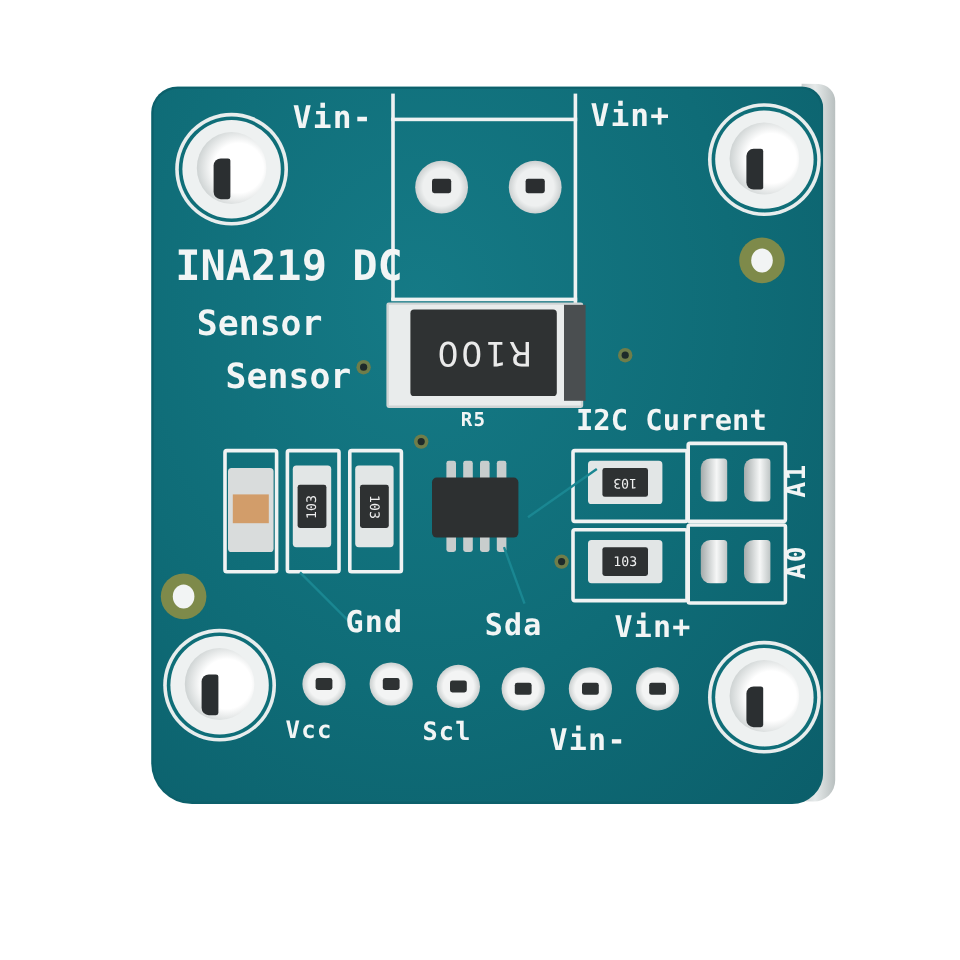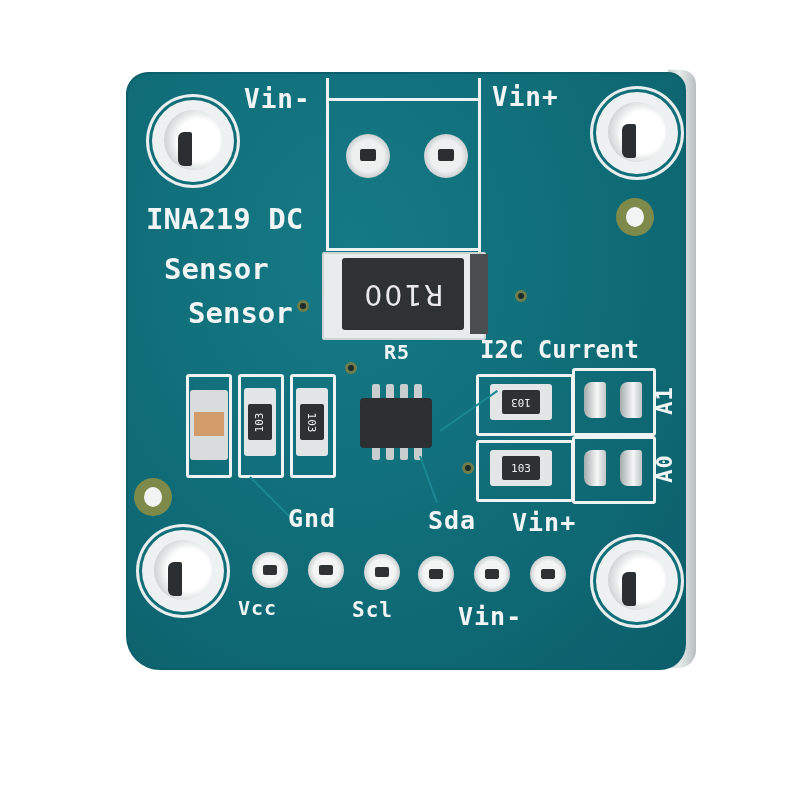--- a/index.html
+++ b/index.html
@@ -90,31 +90,31 @@
 <div class="terminal-pad" style="left:346px;top:134px;">
     <div class="hole"></div>
   </div>
 <div class="terminal-pad" style="left:424px;top:134px;">
     <div class="hole"></div>
   </div>
 
 <div class="silk" style="left:244px;top:84px;font-size:26px;">Vin-</div>
 <div class="silk" style="left:492px;top:82px;font-size:26px;">Vin+</div>
 
-<div class="silk" style="left:146px;top:202px;font-size:29px;letter-spacing:0;">INA219 DC</div>
+<div class="silk" style="left:146px;top:202px;font-size:35px;letter-spacing:0;">INA219 DC</div>
 <div class="silk" style="left:164px;top:252px;font-size:29px;letter-spacing:0;">Sensor</div>
 <div class="silk" style="left:164px;top:296px;font-size:29px;letter-spacing:0;margin-left:24px;">Sensor</div>
 
 <div class="shunt">
   <div class="body">
       <div class="label">R100</div>
     </div>
   <div class="endcap"></div>
 </div>
-<div class="silk" style="left:384px;top:340px;font-size:20px;text-align:right;">R5</div>
+<div class="silk" style="left:384px;top:340px;font-size:16px;text-align:right;">R5</div>
 
 <div class="smd-box" style="left:186px;top:374px;width:40px;height:98px;"></div>
 <div class="capacitor" style="left:190px;top:390px;width:38px;height:70px;">
     <div class="body"></div>
   </div>
 
 <div class="smd-box" style="left:238px;top:374px;width:40px;height:98px;"></div>
 <div class="resistor" style="left:244px;top:388px;width:32px;height:68px;">
   <div class="body" style="left:4px;top:16px;width:24px;height:36px;">
       <span style="transform:rotate(-90deg);display:inline-block;">103</span>
@@ -161,21 +161,21 @@
 <div class="jumper-pad" style="left:620px;top:450px;"></div>
 
 <div class="silk" style="left:650px;top:388px;font-size:22px;transform:rotate(-90deg);">A1</div>
 <div class="silk" style="left:650px;top:456px;font-size:22px;transform:rotate(-90deg);">A0</div>
 
 <div class="trace" style="left:250px;top:476px;width:60px;transform:rotate(45deg);"></div>
 <div class="trace" style="left:440px;top:430px;width:70px;transform:rotate(-35deg);"></div>
 <div class="trace" style="left:420px;top:455px;width:50px;transform:rotate(70deg);"></div>
 
 <div class="silk" style="left:288px;top:504px;font-size:25px;">Gnd</div>
-<div class="silk" style="left:404px;top:506px;font-size:25px;margin-left:24px;">Sda</div>
+<div class="silk" style="left:404px;top:506px;font-size:25px;">Sda</div>
 <div class="silk" style="left:512px;top:508px;font-size:25px;">Vin+</div>
 
 <div class="pin-pad" style="left:252px;top:552px;">
     <div class="hole"></div>
   </div>
 <div class="pin-pad" style="left:308px;top:552px;">
     <div class="hole"></div>
   </div>
 <div class="pin-pad" style="left:364px;top:554px;">
     <div class="hole"></div>

